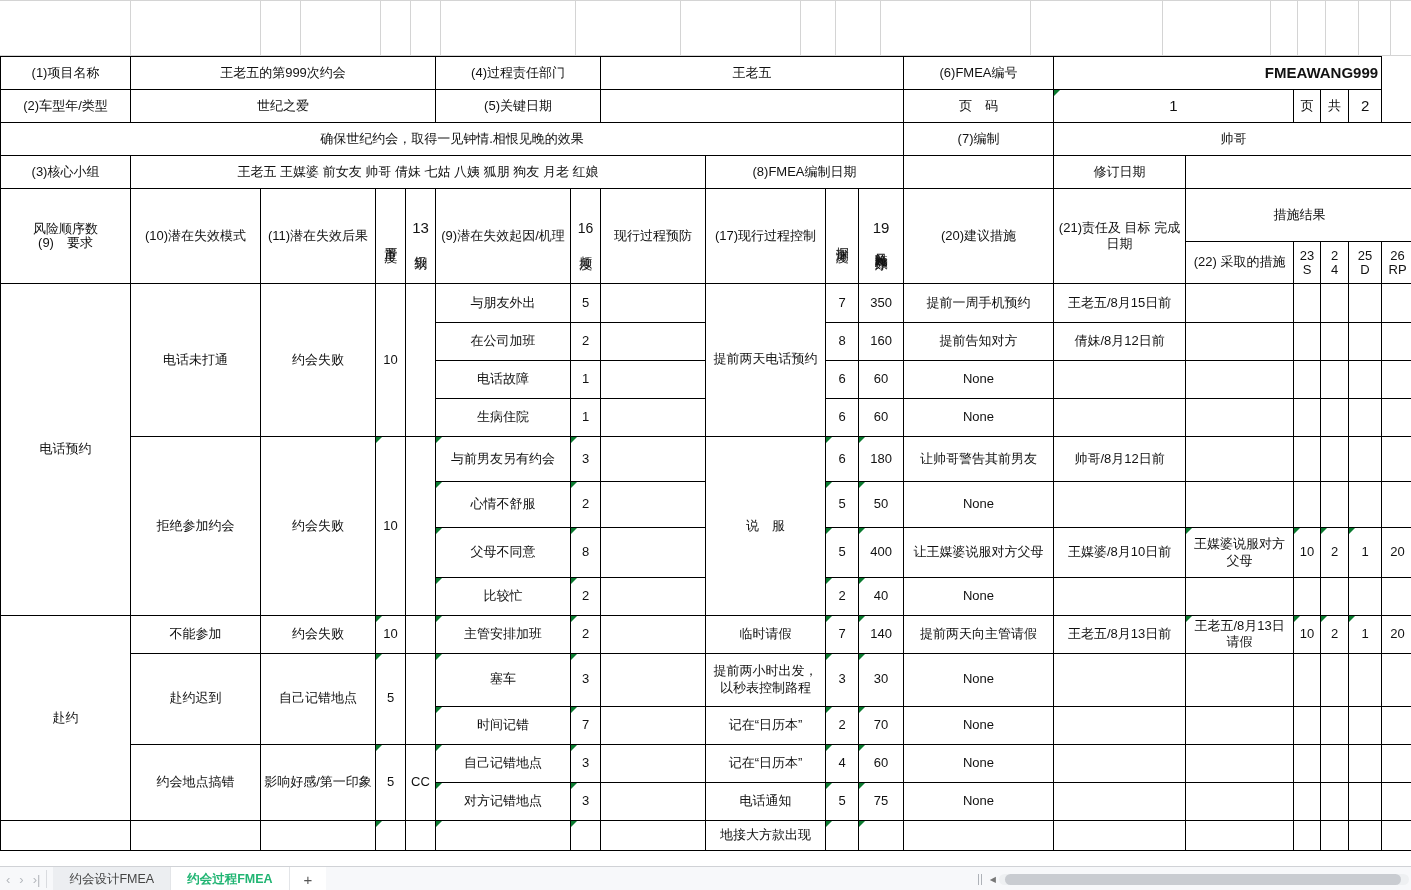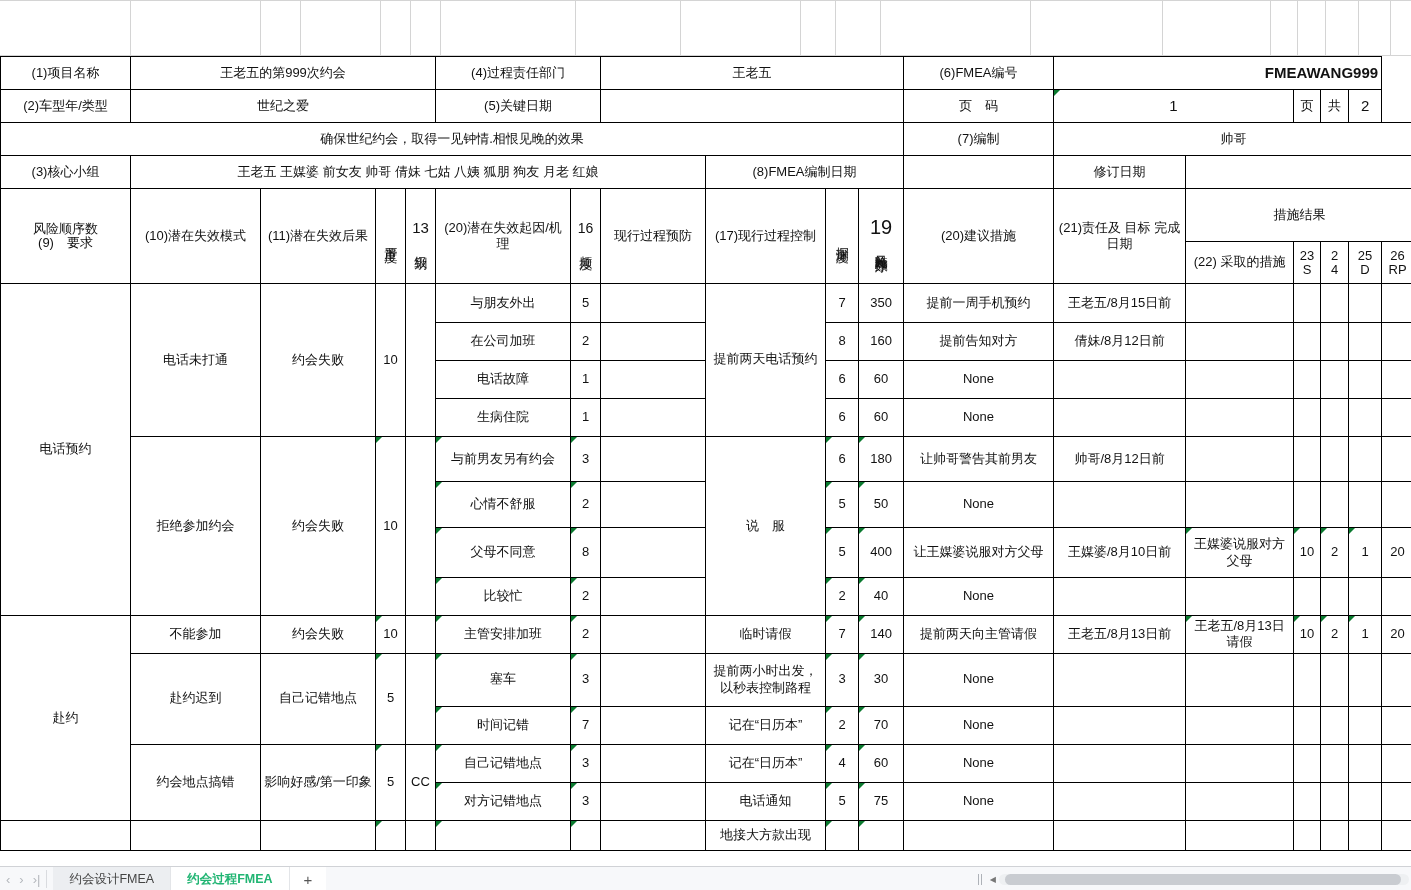--- a/index.html
+++ b/index.html
@@ -174,32 +174,32 @@
       </td>
       <td class="c" rowspan="2">(10)潜在失效模式</td>
       <td class="c" rowspan="2">(11)潜在失效后果</td>
       <td class="c" rowspan="2" style="padding:2px 1px">
         <span class="vert">严重度</span>
       </td>
       <td class="c" rowspan="2" style="padding:2px 1px">
         <span class="stack" style="font-size:15px">13</span>
         <span class="vert">级别</span>
       </td>
-      <td class="c" rowspan="2">(20)潜在失效起因/机理</td>
+      <td class="c" rowspan="2">(9)潜在失效起因/机理</td>
       <td class="c" rowspan="2" style="padding:18px 1px">
         <span class="stack" style="font-size:14px">16</span>
         <span class="vert">频度</span>
       </td>
       <td class="c" rowspan="2">现行过程预防</td>
       <td class="c" rowspan="2">(17)现行过程控制</td>
       <td class="c" rowspan="2" style="padding:2px 1px">
         <span class="vert">探测度</span>
       </td>
       <td class="c" rowspan="2" style="padding:2px 1px">
-        <span class="stack" style="font-size:20px">19</span>
+        <span class="stack" style="font-size:15px">19</span>
         <span class="vert">风险顺序数</span>
       </td>
       <td class="c" rowspan="2">(20)建议措施</td>
       <td class="c" rowspan="2">(21)责任及 目标 完成日期</td>
       <td class="c" colspan="5" style="height:28px">措施结果</td>
     </tr>
     <tr style="height:42px">
       <td class="l">(22) 采取的措施</td>
       <td class="l" style="padding:2px 2px">
         <span class="stack">23</span>

